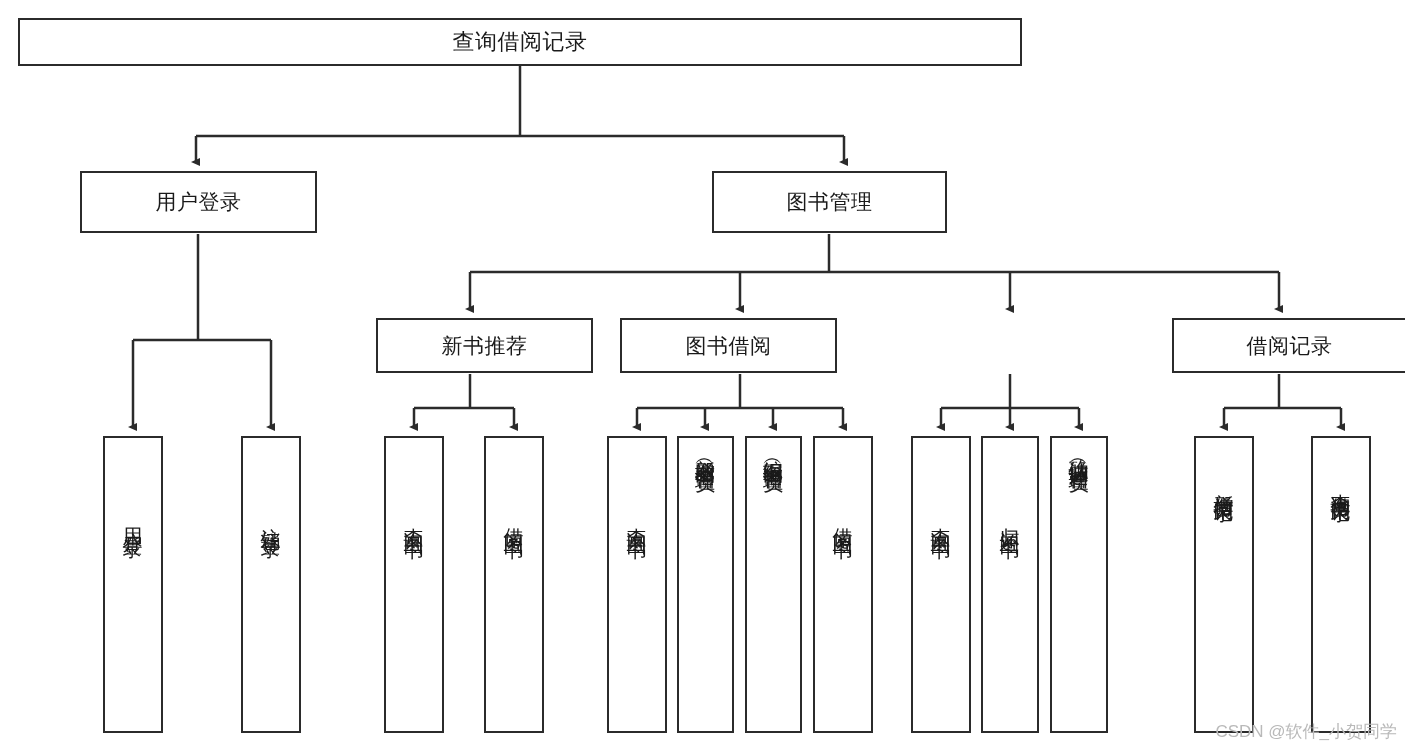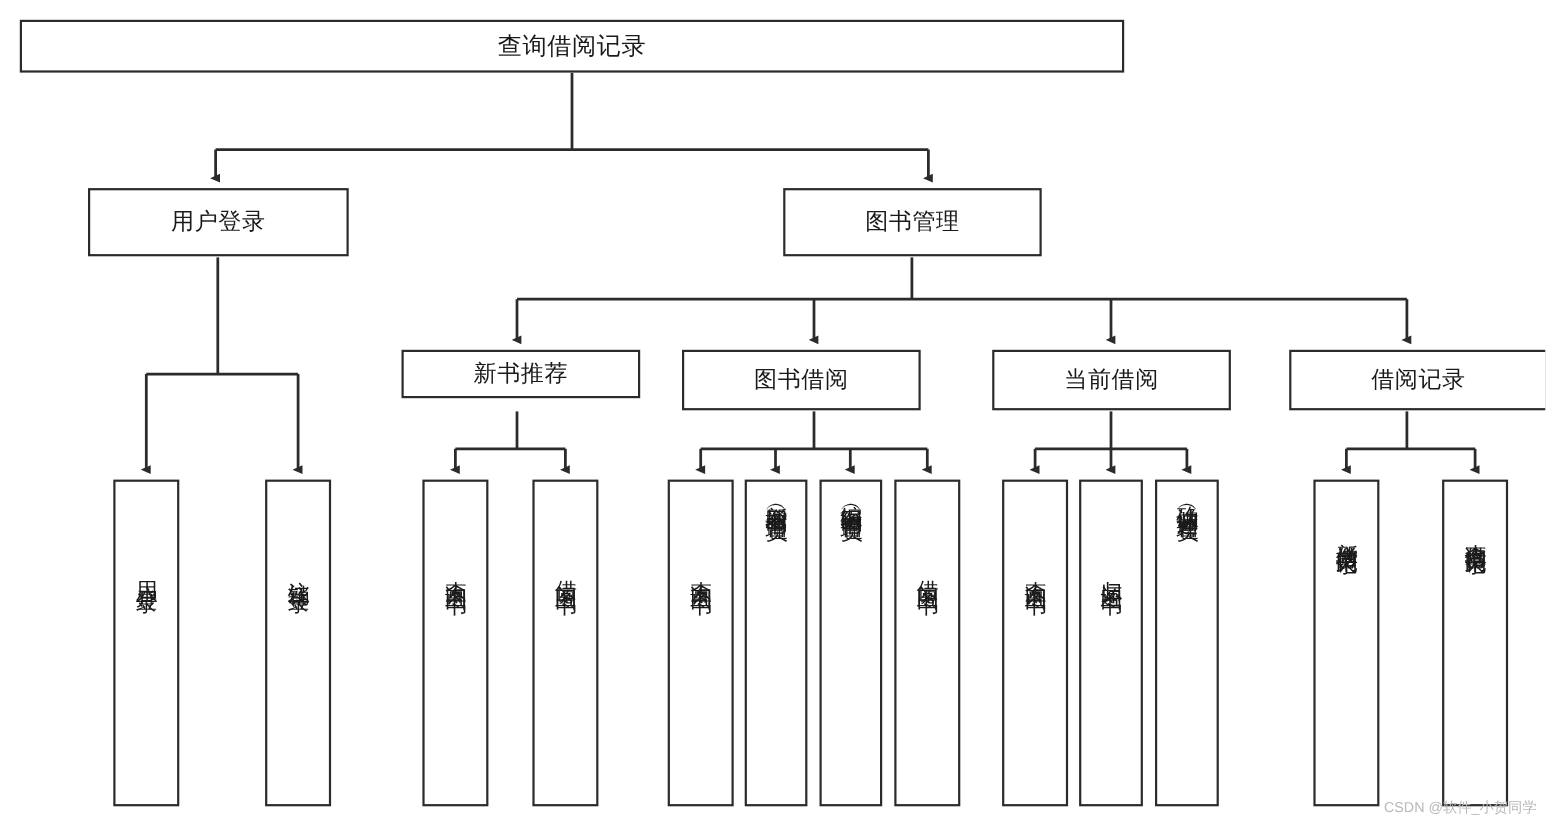--- a/index.html
+++ b/index.html
@@ -60,21 +60,21 @@
     letter-spacing: 4px;
     white-space: nowrap;
   }
   .node.leaf.tall-text .label {
     letter-spacing: 2px;
   }
   .watermark {
     position: absolute;
     right: 8px;
     bottom: 4px;
-    font-size: 13px;
+    font-size: 17px;
     color: #b9b9b9;
     white-space: nowrap;
     font-family: "Liberation Sans", "DejaVu Sans", sans-serif;
     margin-left: 36px;
   }
 </style>
 </head>
 <body>
 
 <div id="canvas">
@@ -133,29 +133,26 @@
     <span class="label">查询借阅记录</span>
   </div>
 
   <div class="node horiz" style="left:80px; top:171px; width:237px; height:62px;">
     <span class="label">用户登录</span>
   </div>
   <div class="node horiz" style="left:712px; top:171px; width:235px; height:62px;justify-content:center;">
     <span class="label">图书管理</span>
   </div>
 
-  <div class="node horiz" style="left:365px; top:318px; width:217px; height:44px;">
+  <div class="node horiz" style="left:376px; top:318px; width:217px; height:55px;">
     <span class="label">新书推荐</span>
   </div>
   <div class="node horiz" style="left:620px; top:318px; width:217px; height:55px;">
     <span class="label">图书借阅</span>
   </div>
-  <div class="node horiz" style="left:902px; top:318px; width:217px; height:55px;">
-    <span class="label">当前借阅</span>
-  </div>
   <div class="node horiz" style="left:1172px; top:318px; width:235px; height:55px;">
     <span class="label">借阅记录</span>
   </div>
 
   <div class="node leaf" style="left:103px; top:436px; width:60px; height:297px; padding-top:74px;">
     <span class="label">用户登录</span>
   </div>
   <div class="node leaf" style="left:241px; top:436px; width:60px; height:297px; padding-top:74px;">
     <span class="label">注销登录</span>
   </div>

